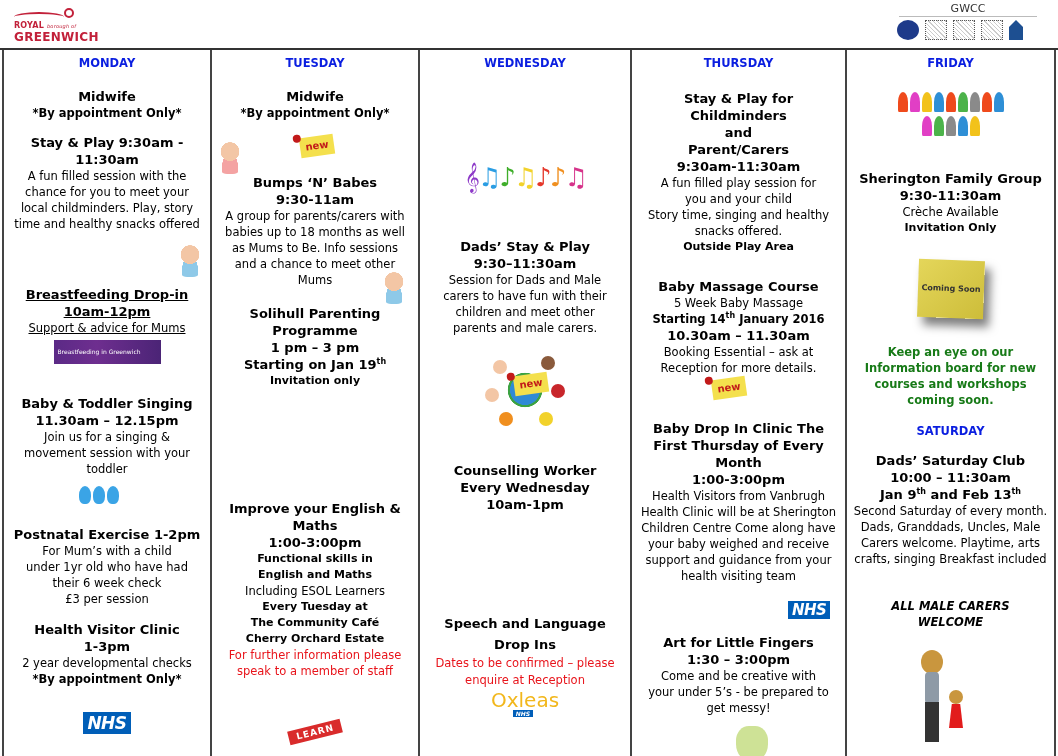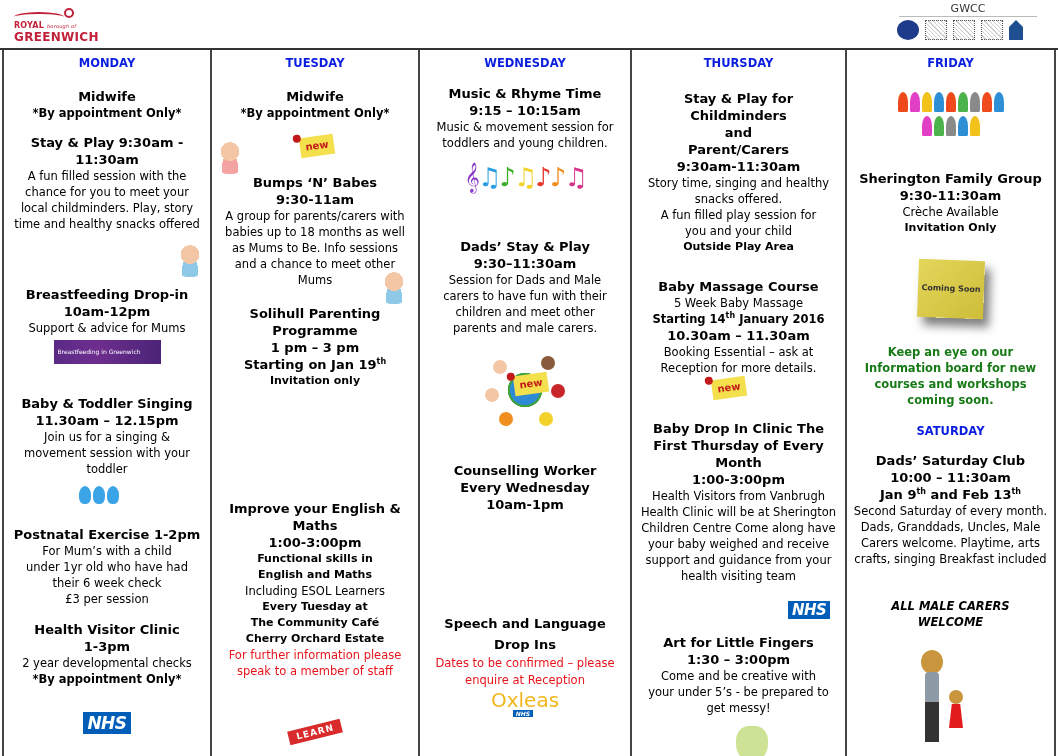--- a/index.html
+++ b/index.html
@@ -95,21 +95,21 @@
     <div class="day">MONDAY</div>
     <div class="blk" style="top:38px;">
       <div class="h">Midwife</div>
       <div class="hs">*By appointment Only*</div>
     </div>
     <div class="blk" style="top:84px;">
       <div class="h" style="padding:0 8px;">Stay &amp; Play 9:30am - 11:30am</div>
       <div class="t" style="padding:0 2px;">A fun filled session with the chance for you to meet your local childminders.  Play, story time and healthy snacks offered</div>
     </div>
     <div class="abs baby" style="left:172px; top:195px;"></div>
-    <div class="blk" style="top:236px;">
+    <div class="blk" style="top:236px;text-decoration:underline;">
       <div class="h">Breastfeeding Drop-in</div>
       <div class="h">10am-12pm</div>
       <div class="t">Support &amp; advice for  Mums</div>
       <div class="breast-logo" style="margin-top:4px;">Breastfeeding in Greenwich</div>
     </div>
     <div class="blk" style="top:345px;">
       <div class="h">Baby &amp; Toddler Singing</div>
       <div class="h">11.30am – 12.15pm</div>
       <div class="t" style="padding:0 10px;">Join us for a singing &amp; movement  session with your toddler</div>
     </div>
@@ -162,25 +162,20 @@
       <div class="tb">Cherry Orchard Estate</div>
       <div class="t red" style="padding:0 8px;">For further information please speak to a member of staff</div>
     </div>
     <div class="blk" style="top:670px;">
       <span class="learn">LEARN</span>
     </div>
   </div>
 
   <div class="col c3">
     <div class="day">WEDNESDAY</div>
-    <div class="blk" style="top:35px;">
-      <div class="h">Music &amp; Rhyme Time</div>
-      <div class="h">9:15 – 10:15am</div>
-      <div class="t" style="padding:0 6px;">Music &amp; movement  session for toddlers and young children.</div>
-    </div>
     <div class="blk" style="top:112px;">
       <span class="music"><span class="n1">𝄞</span><span class="n2">♫</span><span class="n3">♪</span><span class="n4">♫</span><span class="n5">♪</span><span class="n6">♪</span><span class="n7">♫</span></span>
     </div>
     <div class="blk" style="top:188px;">
       <div class="h">Dads’ Stay &amp; Play</div>
       <div class="h">9:30–11:30am</div>
       <div class="t" style="padding:0 8px;">Session for Dads and Male carers  to have fun with their children and meet other parents and  male carers.</div>
     </div>
     <div class="blk" style="top:300px;">
       <span class="globe">
@@ -208,22 +203,22 @@
     <div class="blk" style="top:640px;">
       <span class="oxleas"><span>Oxleas</span><b>NHS</b></span>
     </div>
   </div>
 
   <div class="col c4">
     <div class="day">THURSDAY</div>
     <div class="blk" style="top:40px;">
       <div class="h" style="padding:0 40px;">Stay &amp; Play for Childminders and Parent/Carers</div>
       <div class="h">9:30am-11:30am</div>
+      <div class="t" style="padding:0 14px;">A fun filled play session  for you and your child</div>
       <div class="t" style="padding:0 2px;">Story time, singing and healthy snacks offered.</div>
-      <div class="t" style="padding:0 14px;">A fun filled play session  for you and your child</div>
       <div class="tb">Outside Play Area</div>
     </div>
     <div class="blk" style="top:208px;margin-top:20px;">
       <div class="h">Baby Massage Course</div>
       <div class="t">5 Week Baby Massage</div>
       <div class="hs"><span>Starting 14</span><sup>th</sup><span> January 2016</span></div>
       <div class="h">10.30am – 11.30am</div>
       <div class="t" style="padding:0 22px;">Booking Essential – ask at Reception for more details.</div>
     </div>
     <div class="abs" style="left:80px; top:326px;">

